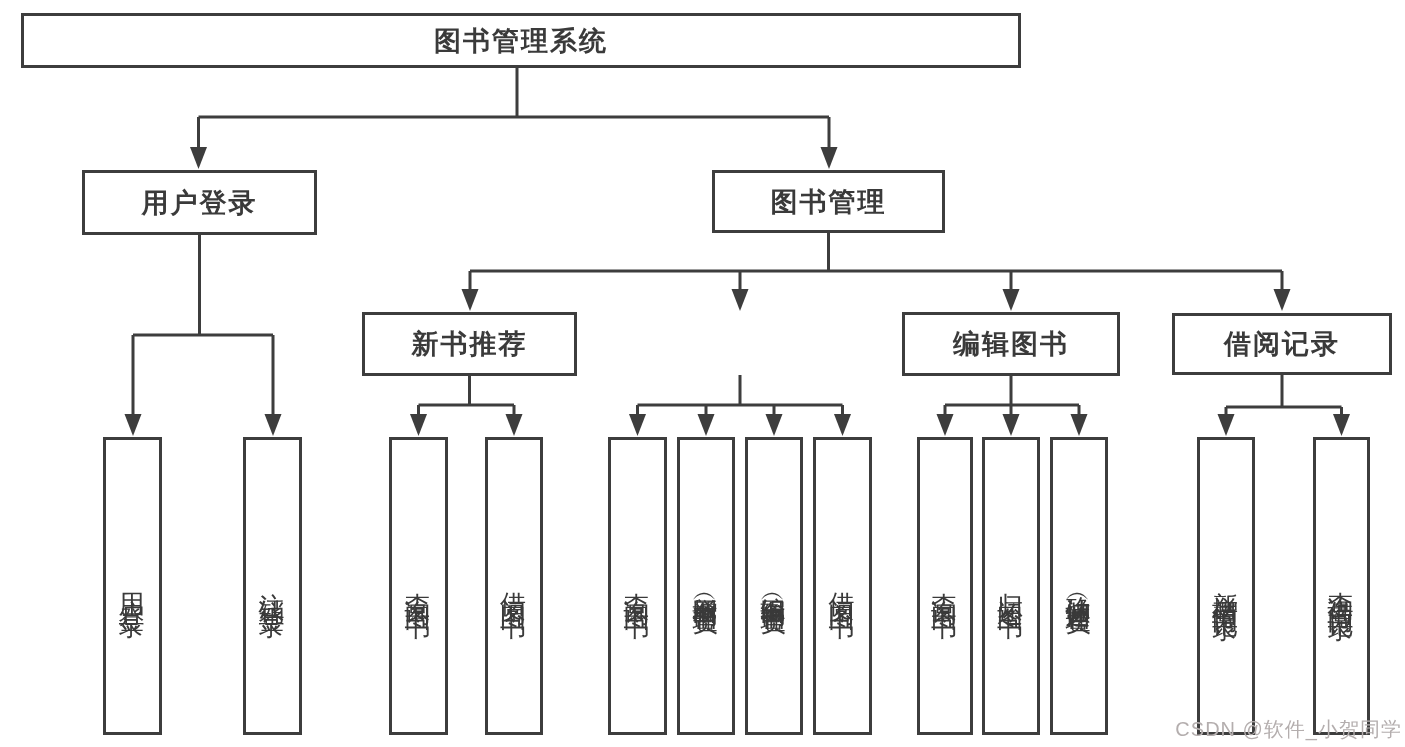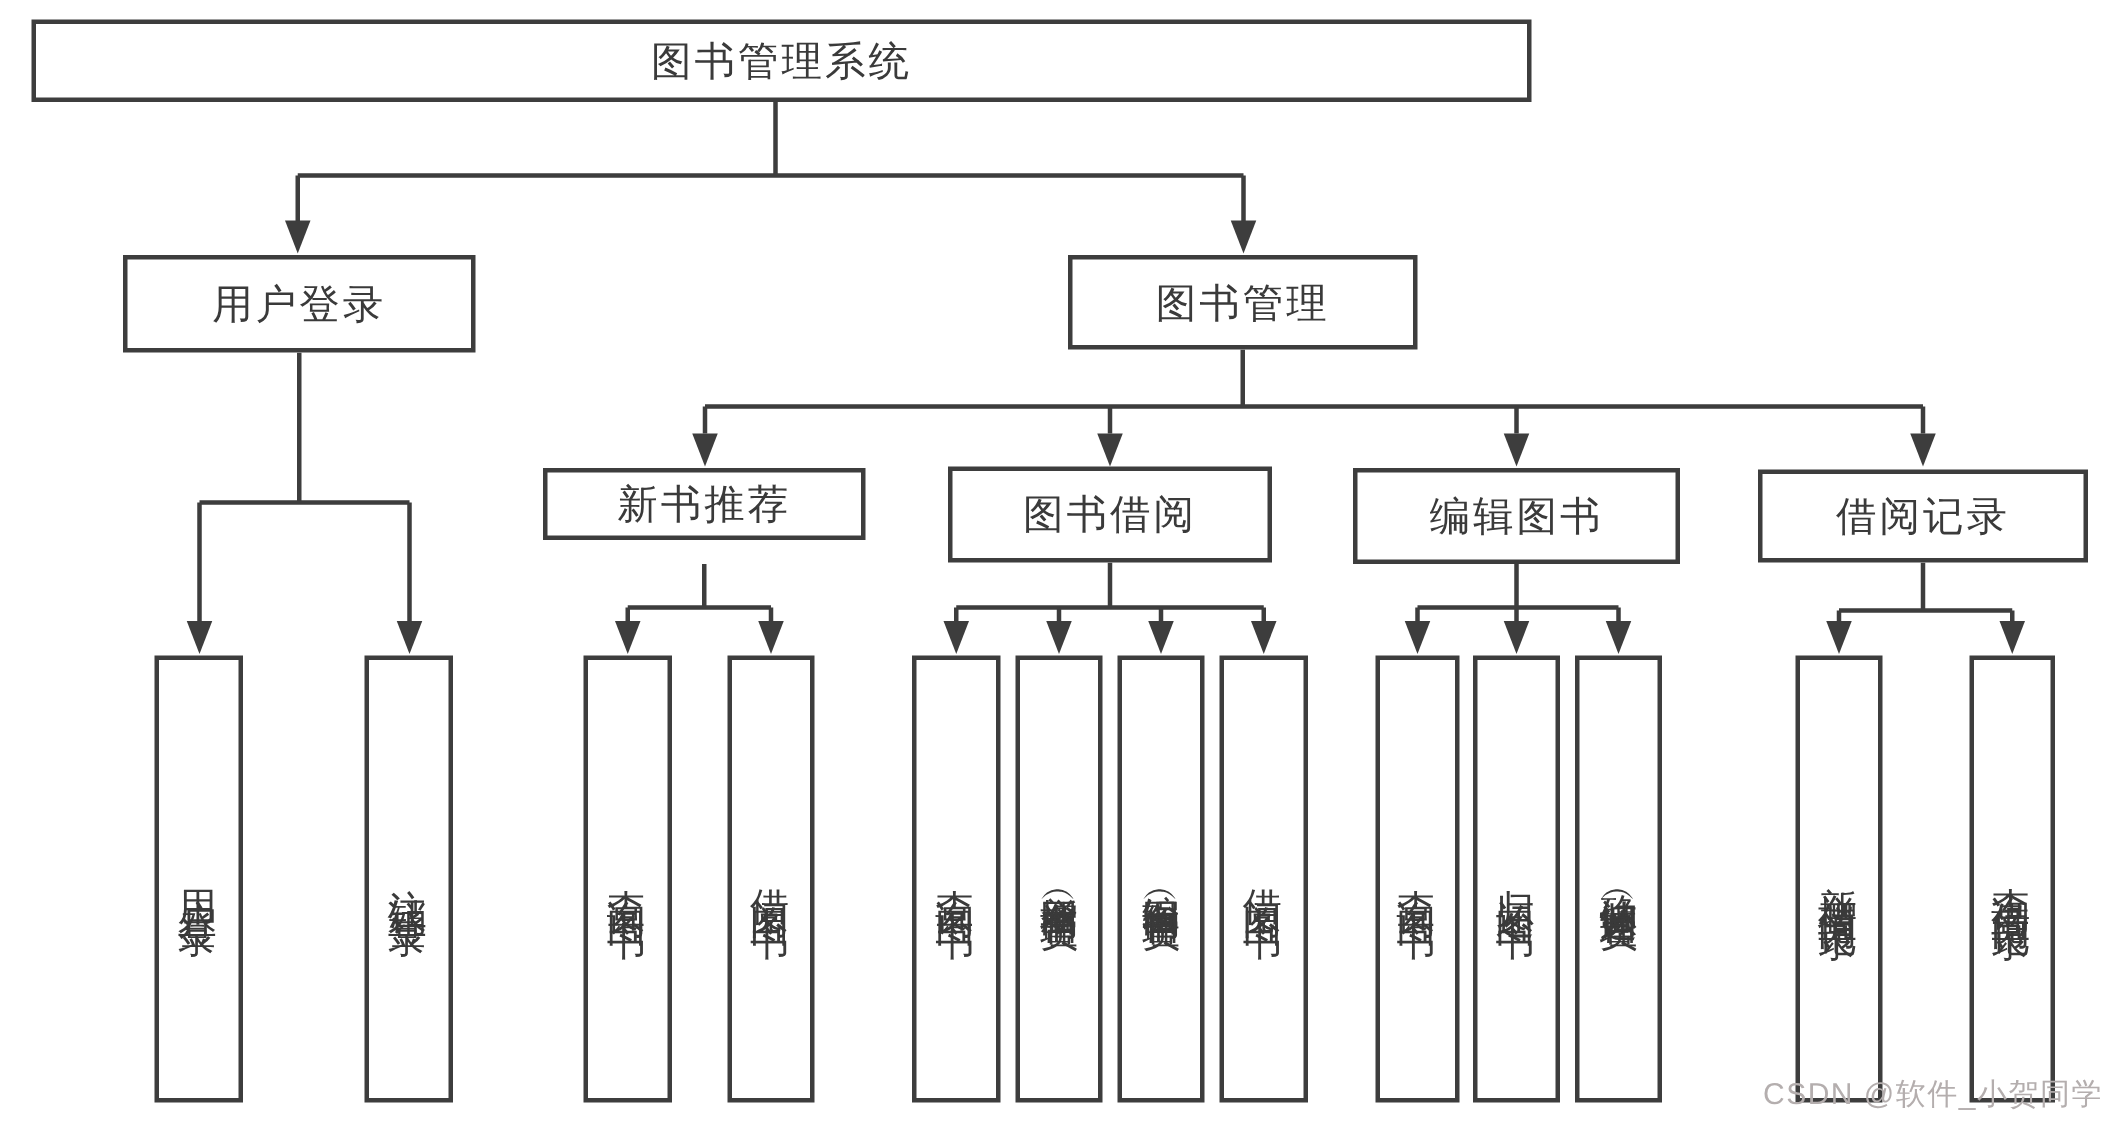--- a/index.html
+++ b/index.html
@@ -16,21 +16,21 @@
     overflow:hidden;
   }
   svg.wires{position:absolute;left:0;top:0;width:1405px;height:747px;z-index:1;}
   svg.wires path.wire{stroke:var(--line);stroke-width:3;fill:none;}
   svg.wires path.head{fill:var(--line);stroke:none;}
   .hbox{
     position:absolute;box-sizing:border-box;
     border:3px solid var(--line);background:#fff;
     display:flex;align-items:center;justify-content:center;
     font-size:27px;letter-spacing:2px;color:var(--text);
-    z-index:2;white-space:nowrap;
+    z-index:2;white-space:nowrap;font-weight:bold;
   }
   .vbox{
     position:absolute;box-sizing:border-box;
     border:3px solid var(--line);background:#fff;
     display:flex;align-items:center;justify-content:center;
     writing-mode:vertical-rl;text-orientation:mixed;
     font-size:26px;letter-spacing:7px;color:var(--text);
     z-index:2;top:437px;height:298px;
   }
   .vbox.tight{letter-spacing:2px;font-size:25px;}
@@ -80,22 +80,21 @@
     <path class="wire" d="M1282 375 V407 M1226 407 H1341.5 M1226 407 V414 M1341.5 407 V414"></path>
     <path class="head" d="M1217.5 414 H1234.5 L1226 436 Z"></path>
     <path class="head" d="M1333 414 H1350 L1341.5 436 Z"></path>
   </svg>
 
   <div class="hbox" style="left:21px;top:13px;width:1000px;height:55px;">图书管理系统</div>
 
   <div class="hbox" style="left:82px;top:170px;width:235px;height:65px;">用户登录</div>
   <div class="hbox" style="left:712px;top:170px;width:233px;height:63px;">图书管理</div>
 
-  <div class="hbox" style="left:362px;top:312px;width:215px;height:48px;">新书推荐</div>
-  <div class="hbox" style="left:632px;top:311px;width:216px;height:64px;">图书借阅</div>
+  <div class="hbox" style="left:362px;top:312px;width:215px;height:64px;">新书推荐</div>
   <div class="hbox" style="left:902px;top:312px;width:218px;height:64px;">编辑图书</div>
   <div class="hbox" style="left:1172px;top:313px;width:220px;height:62px;">借阅记录</div>
 
   <div class="vbox" style="left:103px;width:59px;">用户登录</div>
   <div class="vbox" style="left:243px;width:59px;">注销登录</div>
 
   <div class="vbox" style="left:389px;width:59px;">查询图书</div>
   <div class="vbox" style="left:485px;width:58px;">借阅图书</div>
 
   <div class="vbox" style="left:608px;width:59px;">查询图书</div>

